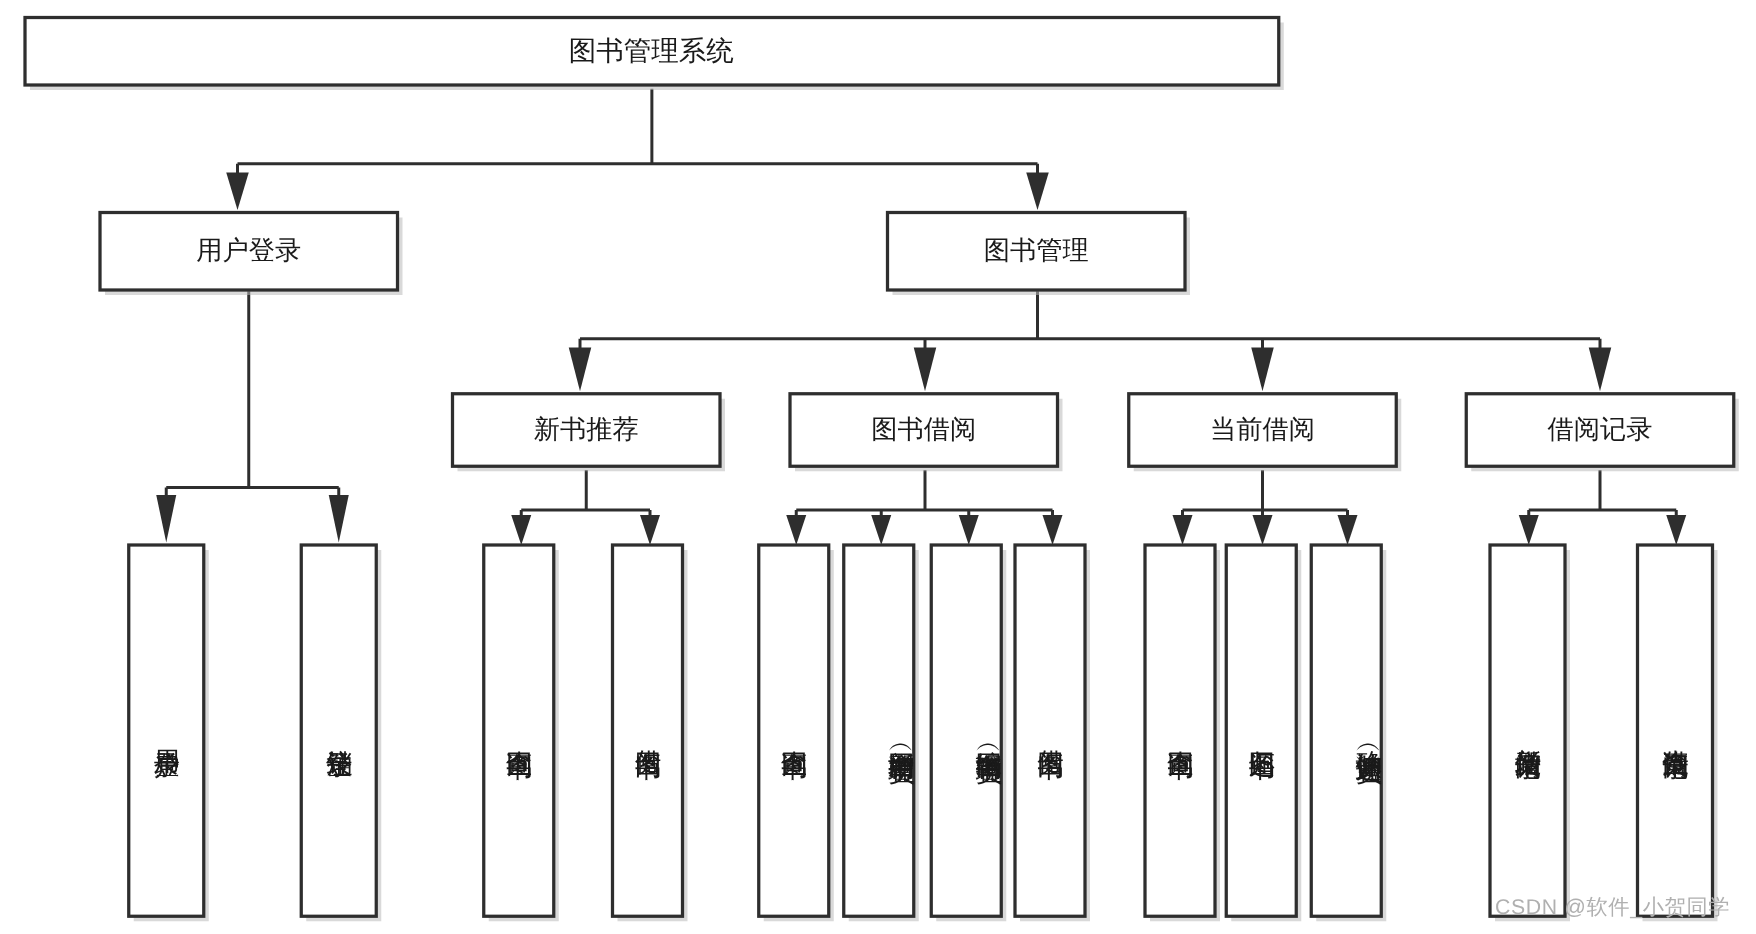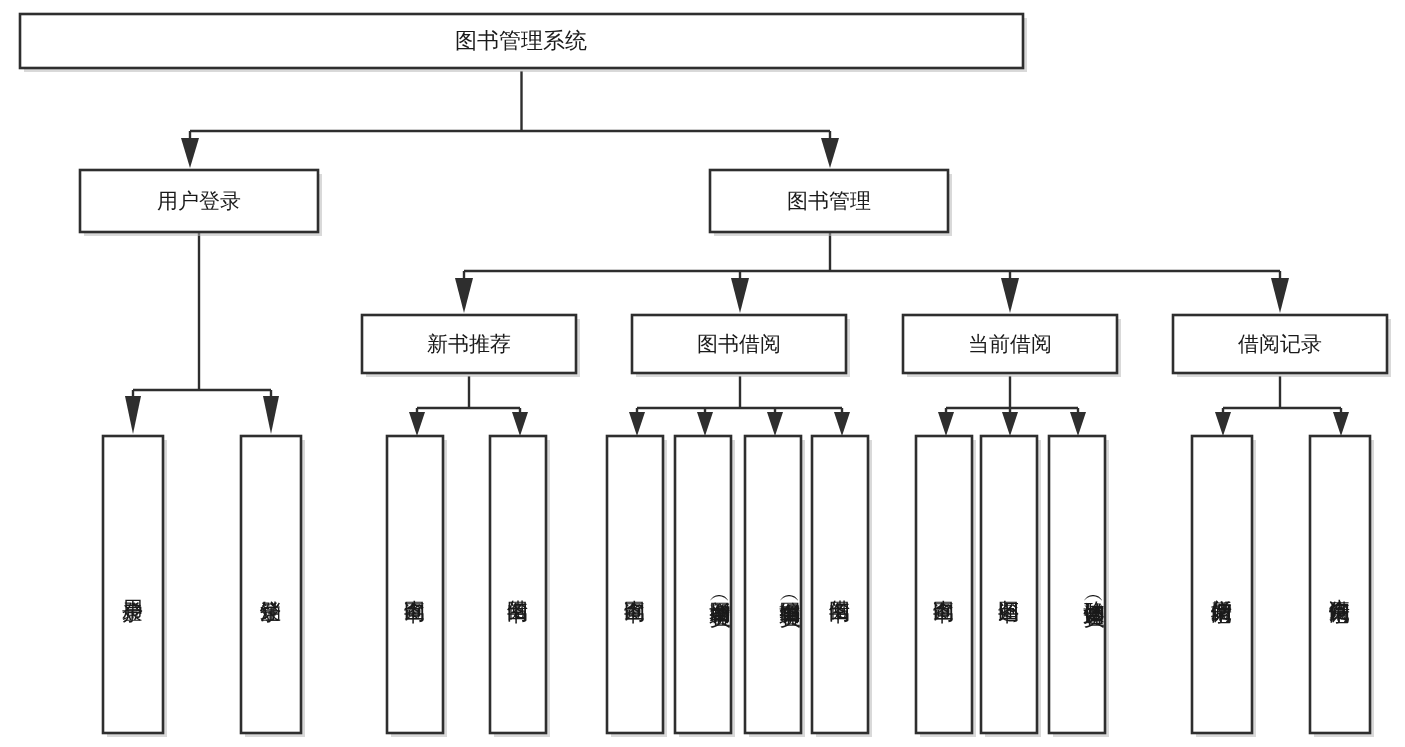--- a/index.html
+++ b/index.html
@@ -233,14 +233,15 @@
   <div class="vlabel" style="left:745px; top:436px; width:56px; height:297px; align-items:flex-start; padding-top:8px; box-sizing:border-box;">编辑图书（管理员）</div>
   <div class="vlabel" style="left:812px; top:436px; width:56px; height:297px;">借阅图书</div>
 
   <div class="vlabel" style="left:916px; top:436px; width:56px; height:297px;">查询图书</div>
   <div class="vlabel" style="left:981px; top:436px; width:56px; height:297px;">归还图书</div>
   <div class="vlabel" style="left:1049px; top:436px; width:56px; height:297px; align-items:flex-start; padding-top:8px; box-sizing:border-box;">确认归还（管理员）</div>
 
   <div class="vlabel" style="left:1192px; top:436px; width:60px; height:297px;">新增借阅记录</div>
   <div class="vlabel" style="left:1310px; top:436px; width:60px; height:297px;">查询借阅记录</div>
 
+  <div class="watermark" style="left:1196px; top:714px;">CSDN @软件_小贺同学</div>
 
 </div>
 
 </body></html>

